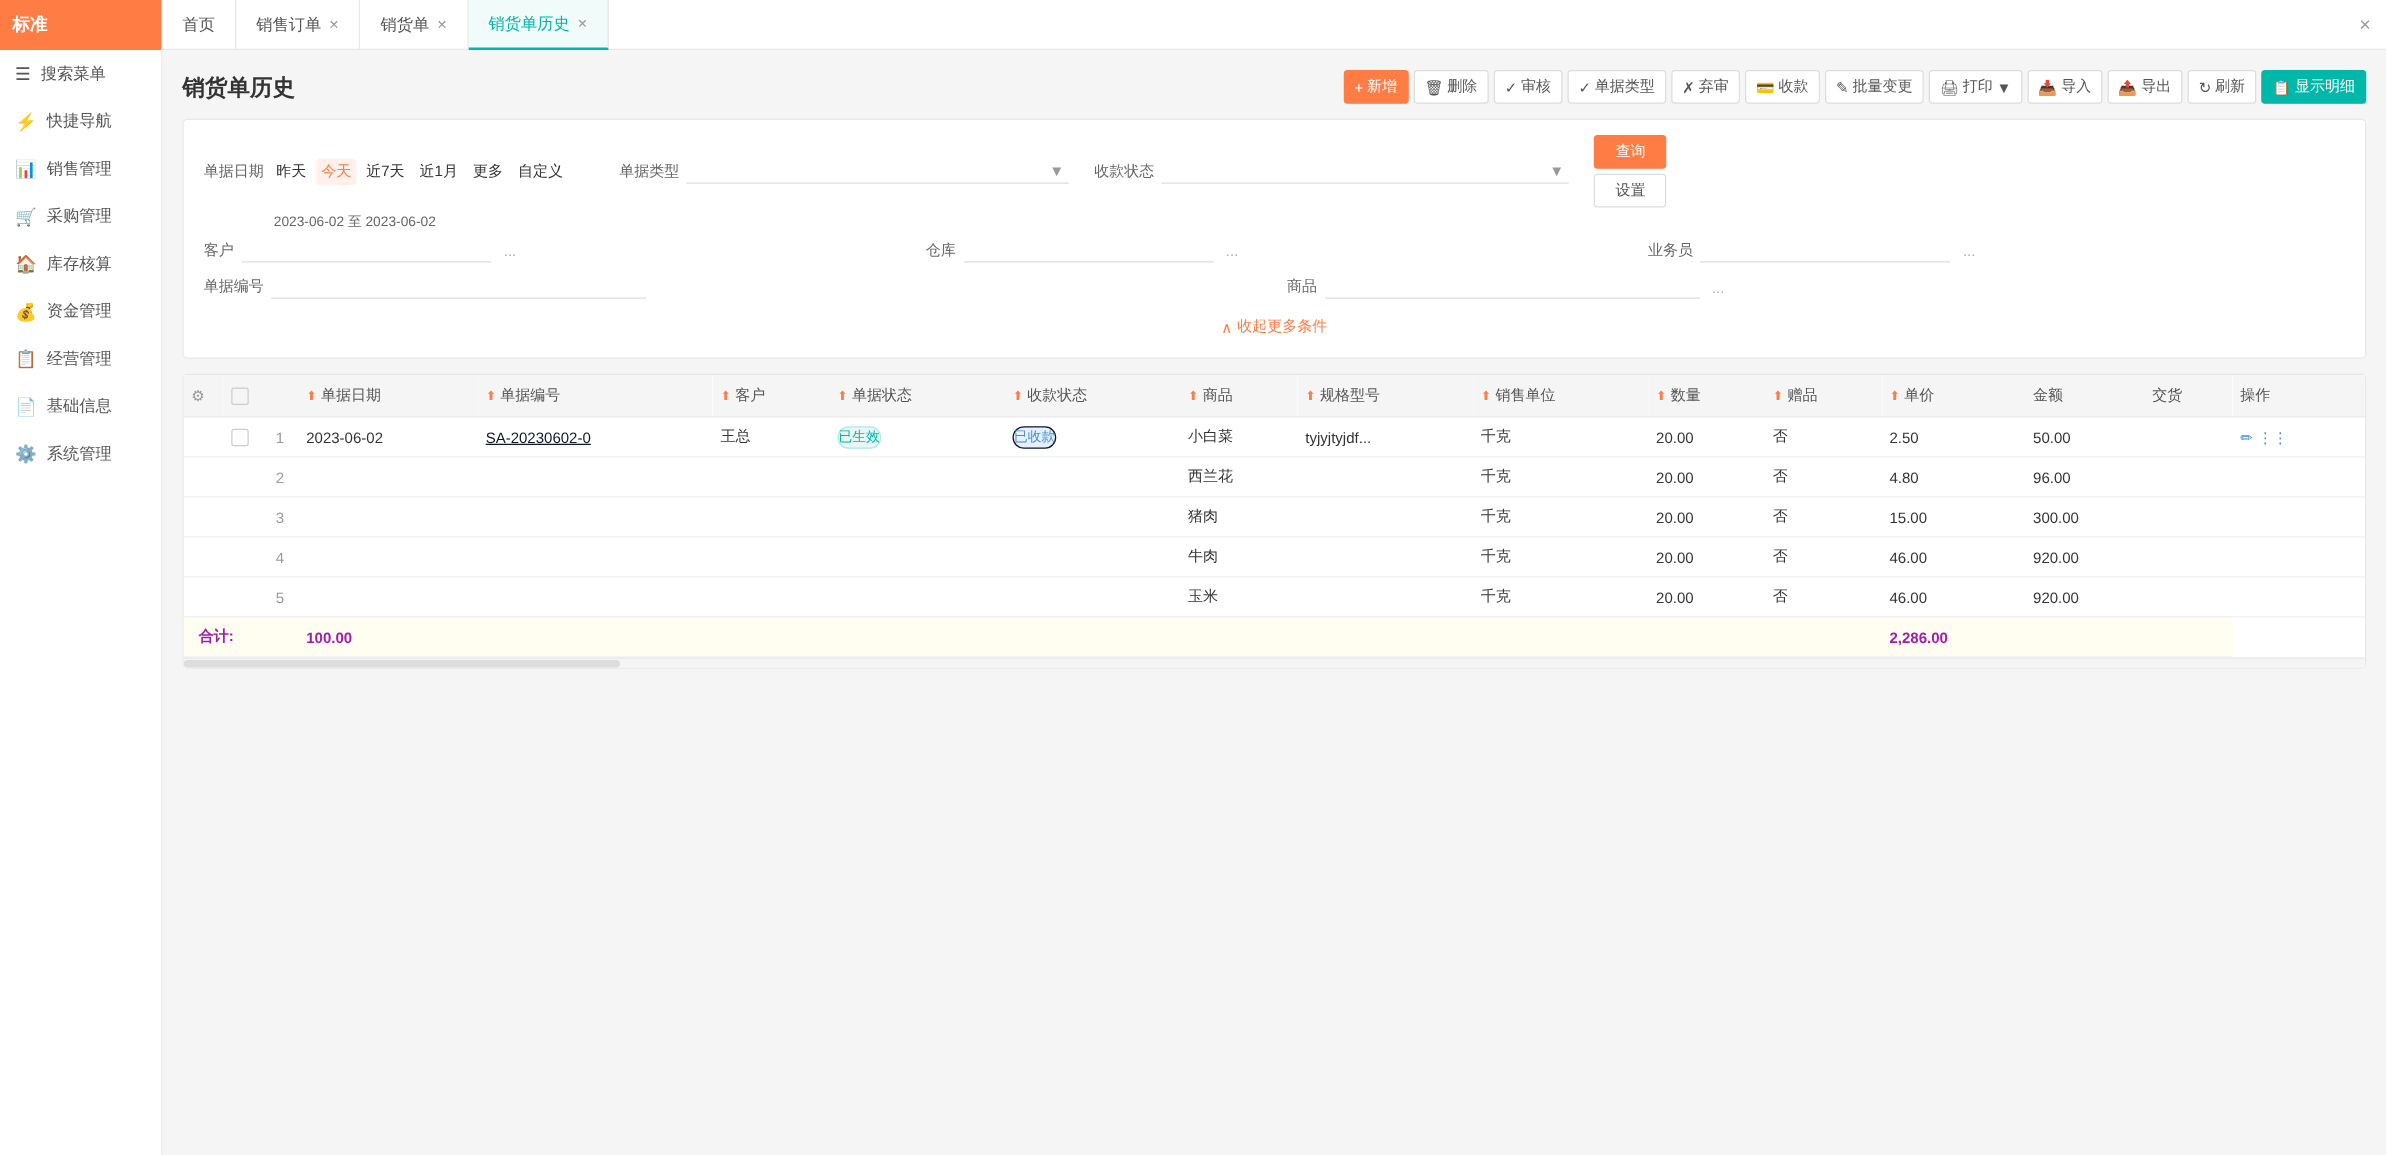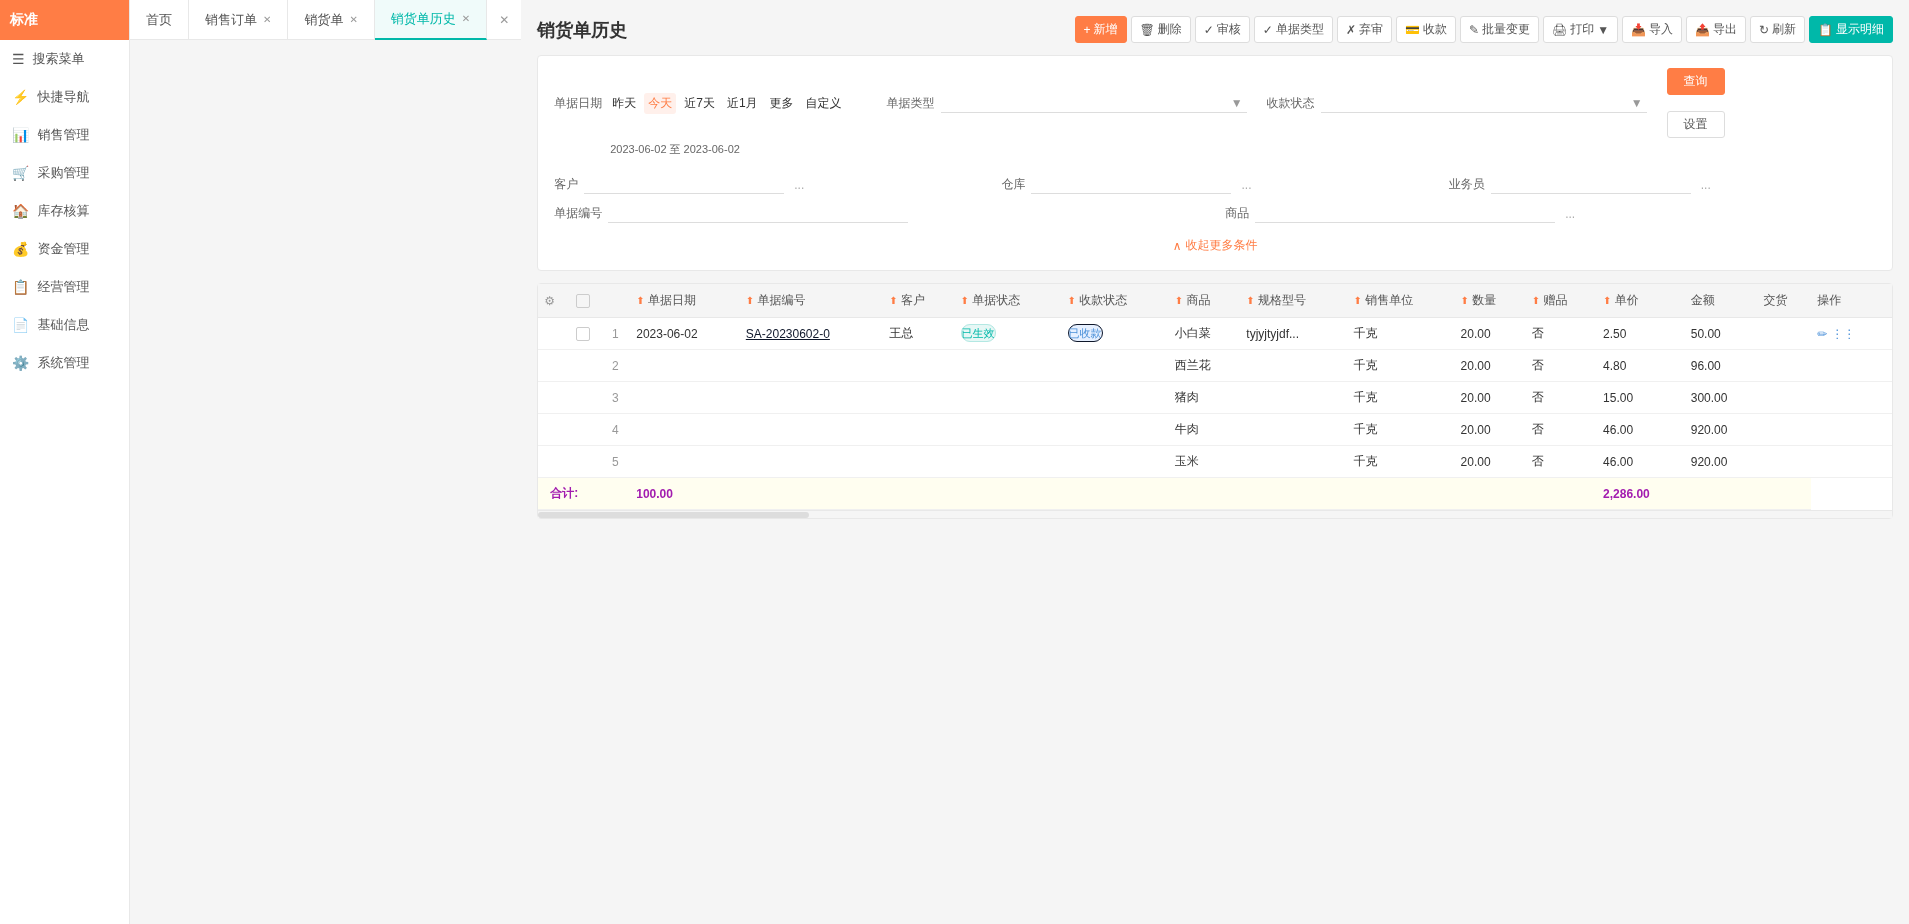--- a/index.html
+++ b/index.html
@@ -5,21 +5,21 @@
     * { box-sizing: border-box; margin: 0; padding: 0; }
     body { font-family: 'Microsoft YaHei', Arial, sans-serif; font-size: 12px; color: #333; background: #f5f5f5; display: flex; height: 924px; overflow: hidden; }
 
     
     .sidebar { width: 130px; background: #fff; border-right: 1px solid #e8e8e8; display: flex; flex-direction: column; flex-shrink: 0; text-align: right; }
     .sidebar-logo { background: #ff7d45; color: #fff; padding: 8px 10px; font-size: 14px; font-weight: bold; height: 40px; display: flex; align-items: center; }
     .sidebar-item { display: flex; align-items: center; padding: 10px 12px; cursor: pointer; color: #555; gap: 8px; font-size: 13px; }
     .sidebar-item .icon { font-size: 14px; }
 
     
-    .main { flex: 1; display: flex; overflow: hidden; }
+    .main { flex: 1; display: flex; flex-direction: column; overflow: hidden; }
 
     
     .tab-bar { background: #fff; border-bottom: 1px solid #e8e8e8; display: flex; align-items: center; height: 40px; padding: 0 0; min-height: 40px; }
     .tab { padding: 0 16px; height: 40px; display: flex; align-items: center; cursor: pointer; font-size: 13px; color: #555; border-right: 1px solid #e8e8e8; gap: 6px; }
     .tab.active { background: #f0fbfa; color: #00b8a9; border-bottom: 2px solid #00b8a9; }
     .tab .close-btn { font-size: 10px; color: #999; cursor: pointer; }
     .tab-close-all { margin-left: auto; padding: 0 12px; color: #999; cursor: pointer; font-size: 12px; }
 
     
     .content { flex: 1; overflow-y: auto; padding: 16px; background: #f5f5f5; }
@@ -223,31 +223,31 @@
             <span style="color:#999;">▼</span>
           </div>
         </div>
         <div class="filter-item" style="flex:1; max-width:380px;">
           <span class="filter-label">收款状态</span>
           <div class="select-box select-box-wide" style="flex:1;">
             <span class="select-text"></span>
             <span style="color:#999;">▼</span>
           </div>
         </div>
-        <div style="display:flex;flex-direction:column;gap:16px;">
+        <div style="display:flex;flex-direction:column;gap:4px;">
           <button class="toolbar-btn primary" style="background:#ff7d45;border-color:#ff7d45;color:#fff;padding:4px 16px;">
             <span>查询</span>
           </button>
           <button class="toolbar-btn" style="text-align:center;justify-content:center;">
             <span>设置</span>
           </button>
         </div>
       </div>
 
-      <div class="filter-row" style="margin-left:56px; margin-top:-6px; margin-bottom:18px;text-align:right;">
+      <div class="filter-row" style="margin-left:56px; margin-top:-6px; margin-bottom:6px;text-align:right;">
         <span class="date-range">2023-06-02 至 2023-06-02</span>
       </div>
 
       <div class="filter-row">
         <div class="filter-item" style="flex:1;">
           <span class="filter-label">客户</span>
           <input class="filter-input filter-input-wide" type="text" style="">
           <span class="ellipsis-btn">...</span>
         </div>
         <div class="filter-item" style="flex:1;">

